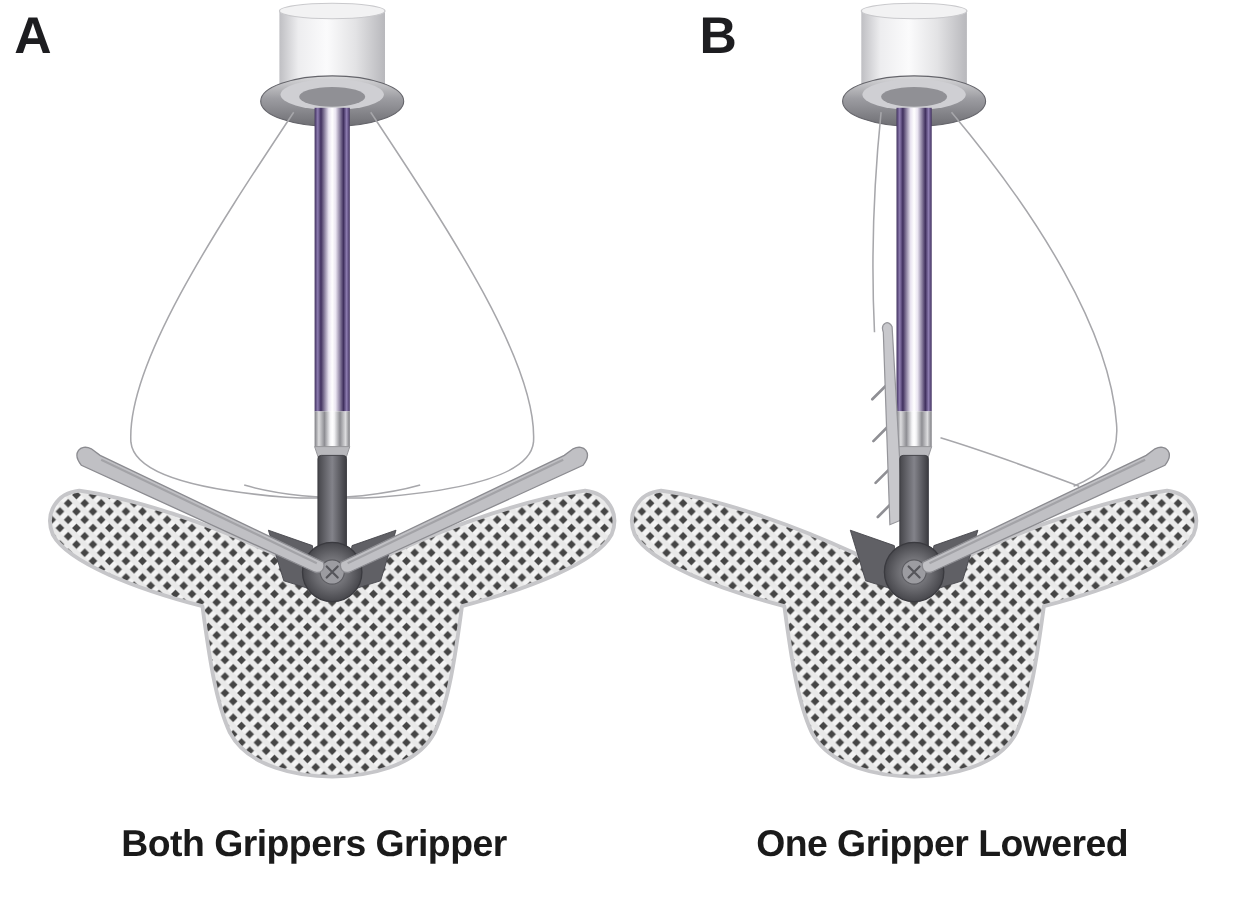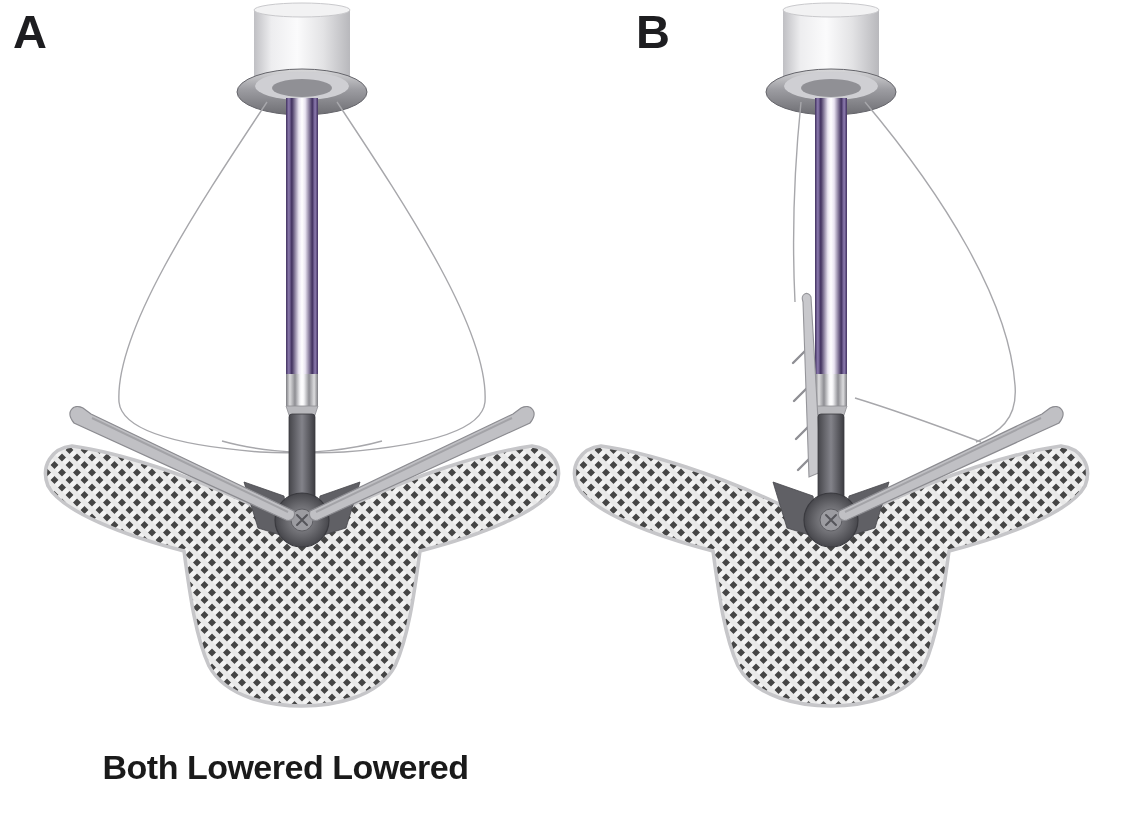--- a/index.html
+++ b/index.html
@@ -138,34 +138,35 @@
         <path class="wire" d="M 35 102 C 108 212, 187 332, 183 402 C 180 432, 118 446, 42 452 C -8 455, -52 449, -80 441"></path>
         <use href="#g-shaft"></use>
         <use href="#g-mesh"></use>
         <path class="bracket" d="M -186 434 C -118 464, -58 494, -16 516"></path>
         <path class="bracket" d="M 186 434 C 118 464, 58 494, 16 516"></path>
         <use href="#g-clipcore"></use>
         <use href="#g-paddle-left"></use>
         <use href="#g-paddle-right"></use>
       </g>
     </svg>
-    <div class="caption">Both Lowered Lowered</div>
+    <div class="caption">Both Grippers Gripper</div>
   </section>
 
   <section class="panel panel-b">
     <div class="panel-label">B</div>
     <svg class="illustration" viewBox="0 0 571 740">
       <g transform="translate(260,0)">
         <use href="#g-sheath"></use>
         <path class="wire" d="M -30 102 C -37 170, -39 240, -36 302"></path>
         <path class="wire" d="M 34 102 C 112 195, 178 300, 184 385 C 187 420, 167 433, 145 442"></path>
         <path class="wire" d="M 24 398 C 70 412, 118 430, 150 442"></path>
         <use href="#g-shaft"></use>
         <use href="#g-mesh"></use>
         <path class="bracket" d="M 186 434 C 118 464, 58 494, 16 516"></path>
         <use href="#g-gripper-raised"></use>
         <use href="#g-clipcore"></use>
         <use href="#g-paddle-right"></use>
       </g>
     </svg>
+    <div class="caption">One Gripper Lowered</div>
   </section>
 
 </div>
 
 </body></html>

